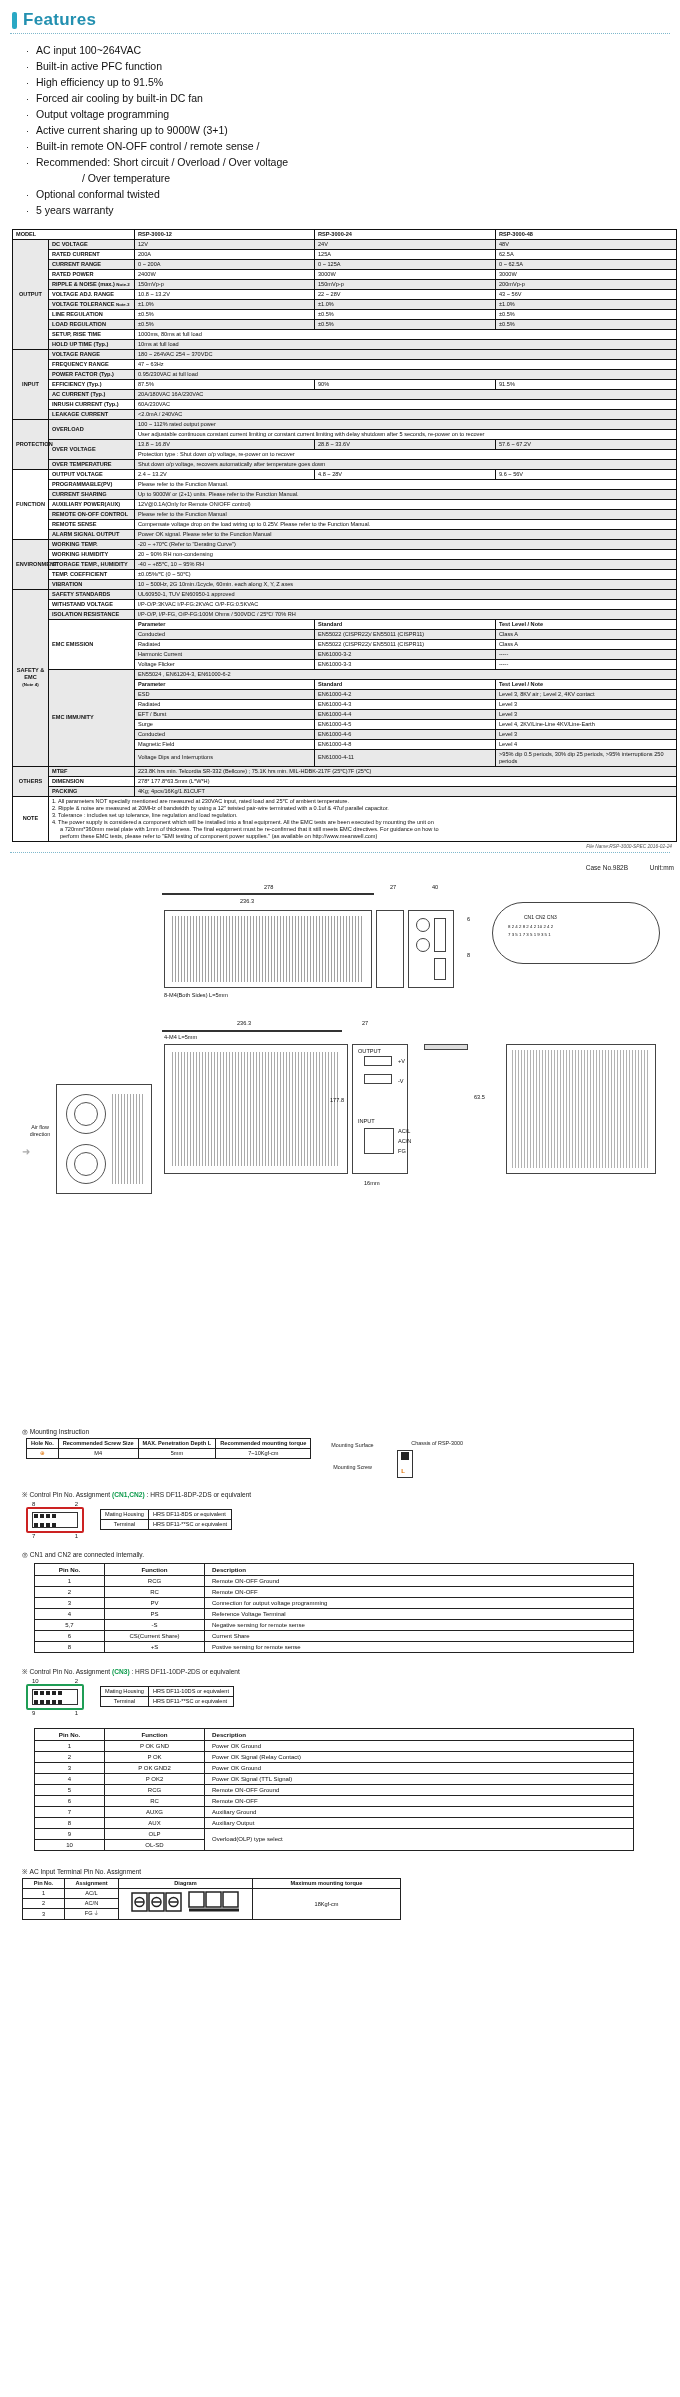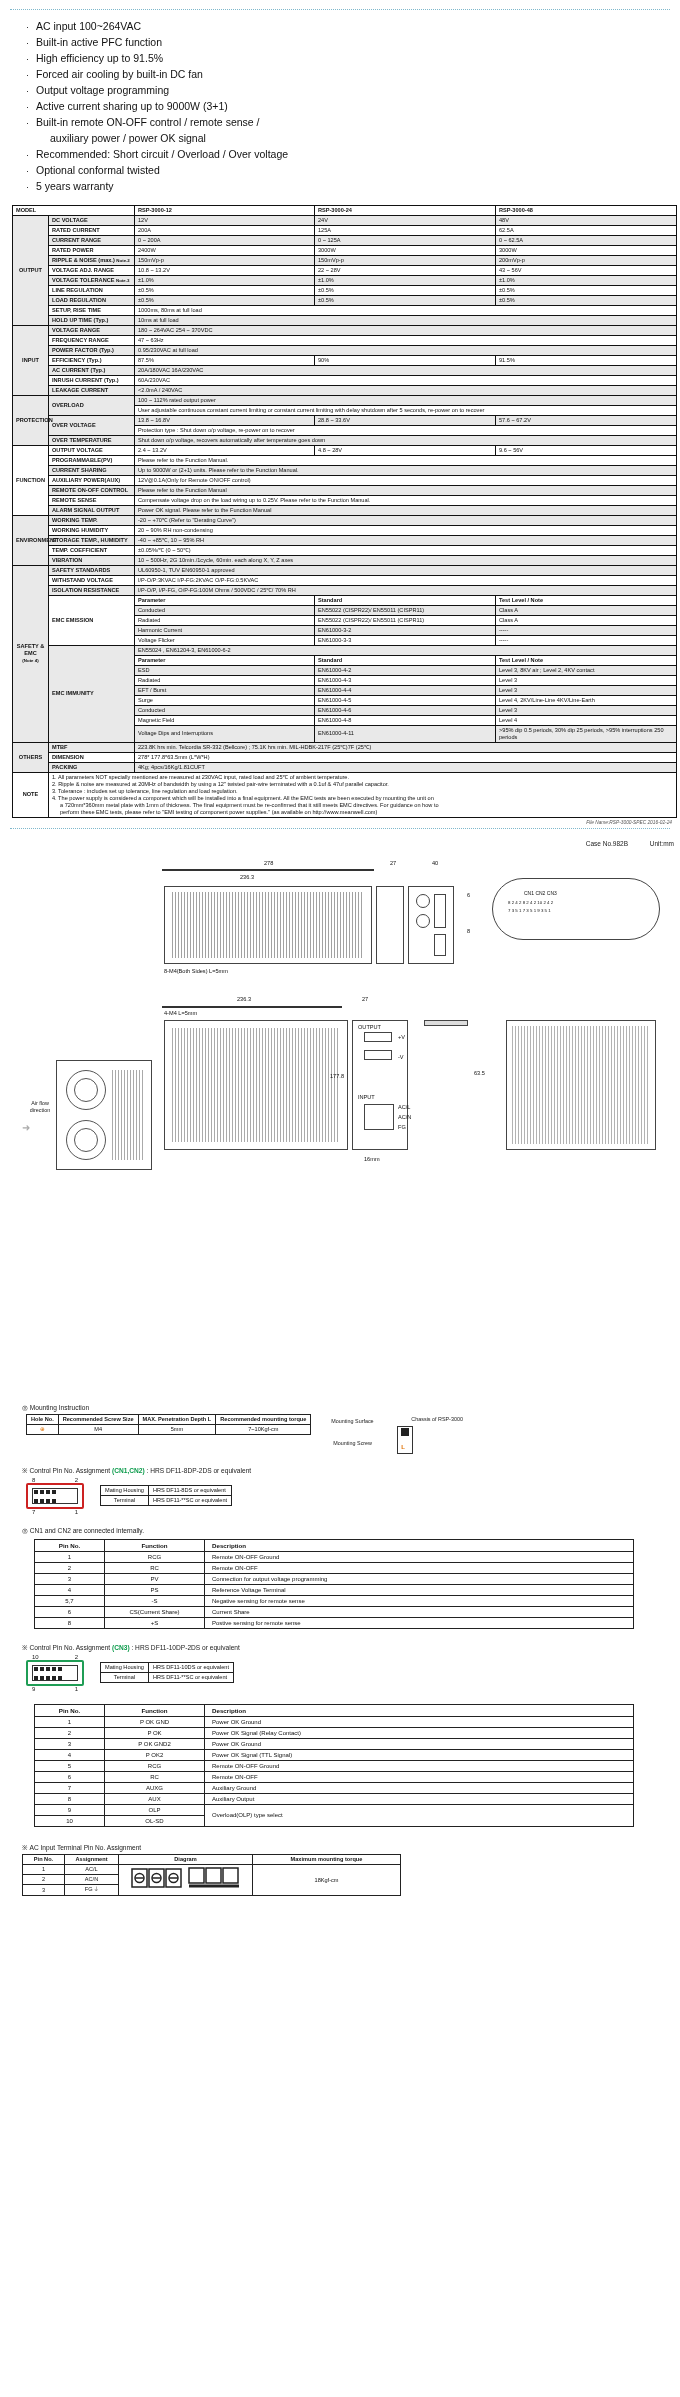--- a/index.html
+++ b/index.html
@@ -84,20 +84,24 @@
   .pinnum { font-size:6px; text-align:center; }
 
   .blk { display:flex; align-items:flex-start; gap:16px; margin-left:18px; }
   .spacer { height:10px; }
 </style>
 </head>
 <body>
 
 <div class="page">
 
+  <div class="sec-head">
+    <div class="sec-bar"></div>
+    <div class="sec-title">Features</div>
+  </div>
   <div class="dotline"></div>
 
   <div class="features">
     <div class="feat">
         <span class="bullet">·</span>
         <span class="ftxt">AC input 100~264VAC</span>
       </div>
     <div class="feat">
         <span class="bullet">·</span>
         <span class="ftxt">Built-in active PFC function</span>
@@ -115,27 +119,26 @@
         <span class="ftxt">Output voltage programming</span>
       </div>
     <div class="feat">
         <span class="bullet">·</span>
         <span class="ftxt">Active current sharing up to 9000W (3+1)</span>
       </div>
     <div class="feat">
         <span class="bullet">·</span>
         <span class="ftxt">Built-in remote ON-OFF control / remote sense /</span>
       </div>
-    <div class="feat indent">
-        <span class="bullet"></span>
-        <span class="ftxt">auxiliary power / power OK signal</span>
-      </div>
     <div class="feat">
         <span class="bullet">·</span>
         <span class="ftxt">Recommended: Short circuit / Overload / Over voltage</span>
+      </div>
+    <div class="feat" style="margin-left:56px">
+        <span class="ftxt">/ Over temperature</span>
       </div>
     <div class="feat">
         <span class="bullet">·</span>
         <span class="ftxt">Optional conformal twisted</span>
       </div>
     <div class="feat">
         <span class="bullet">·</span>
         <span class="ftxt">5 years warranty</span>
       </div>
   </div>

